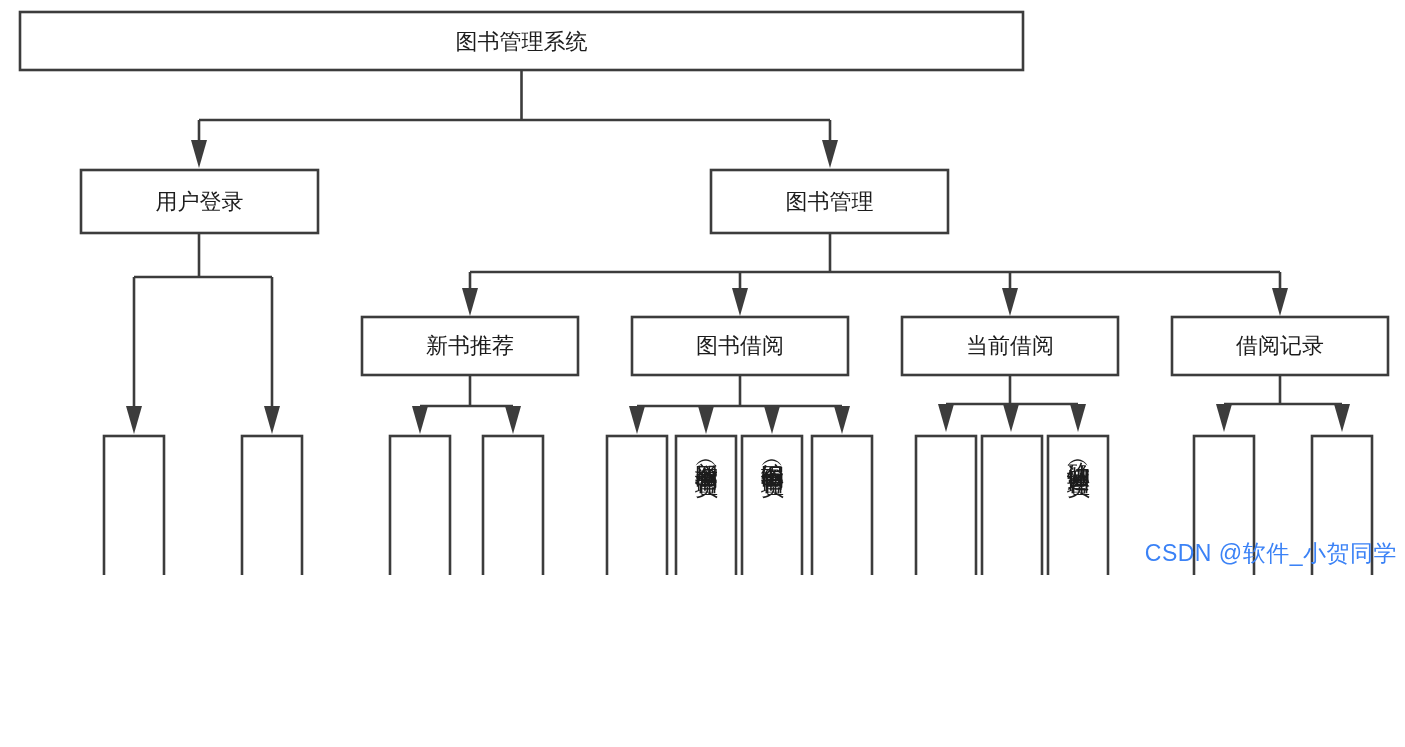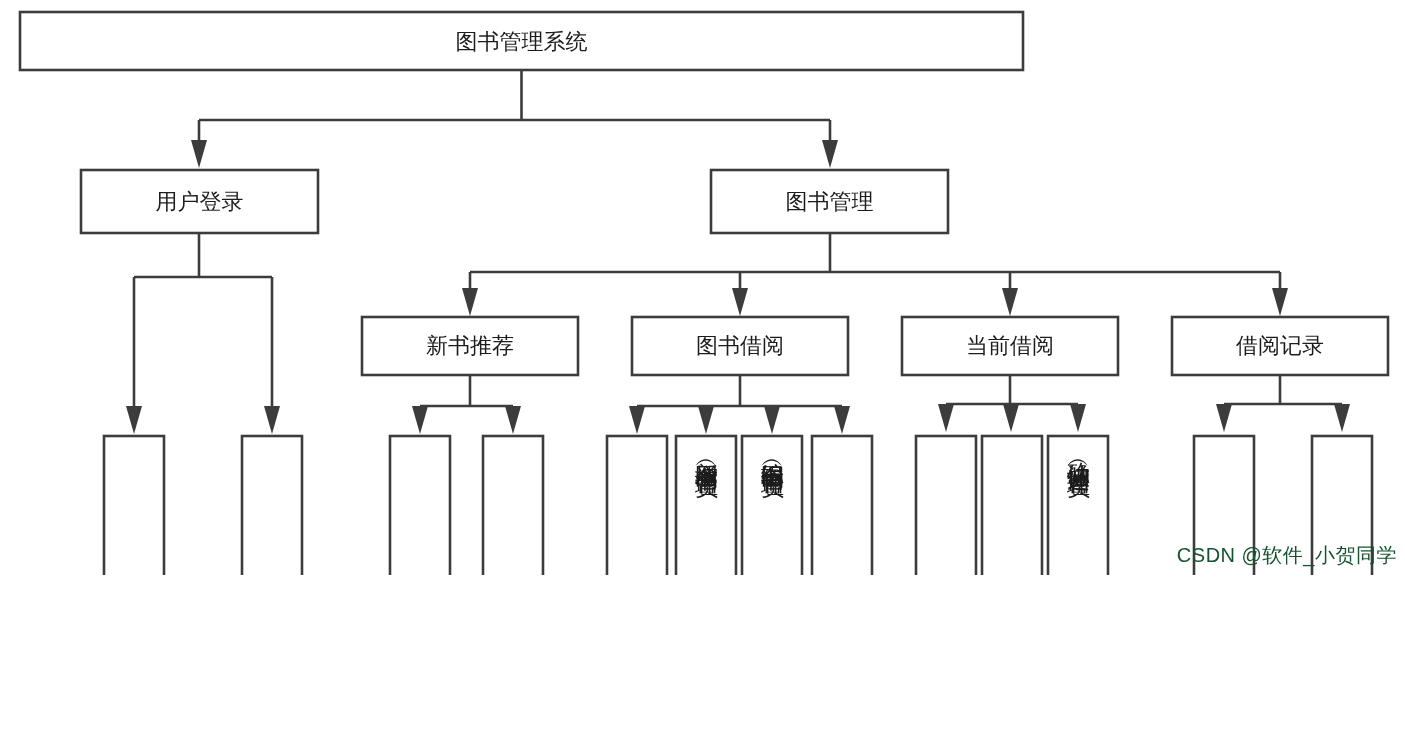--- a/index.html
+++ b/index.html
@@ -64,22 +64,22 @@
     letter-spacing: 2px;
     color: #1c1c1c;
     white-space: nowrap;
     text-align: center;
   }
   .watermark {
     position: absolute;
     right: 8px;
     bottom: 6px;
     font-family: "Liberation Sans", "DejaVu Sans", sans-serif;
-    font-size: 20px;
-    color: #14532d;
+    font-size: 23px;
+    color: #3b82f6;
     letter-spacing: 0.5px;
     white-space: nowrap;
   }
 </style>
 </head>
 <body>
 
 <div id="diagram-root">
 
   <svg class="flow" viewBox="0 0 1405 747">

